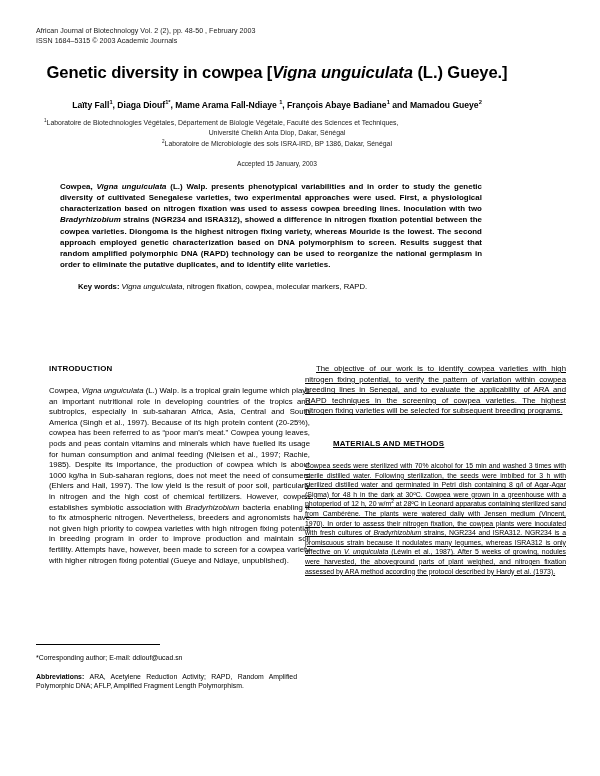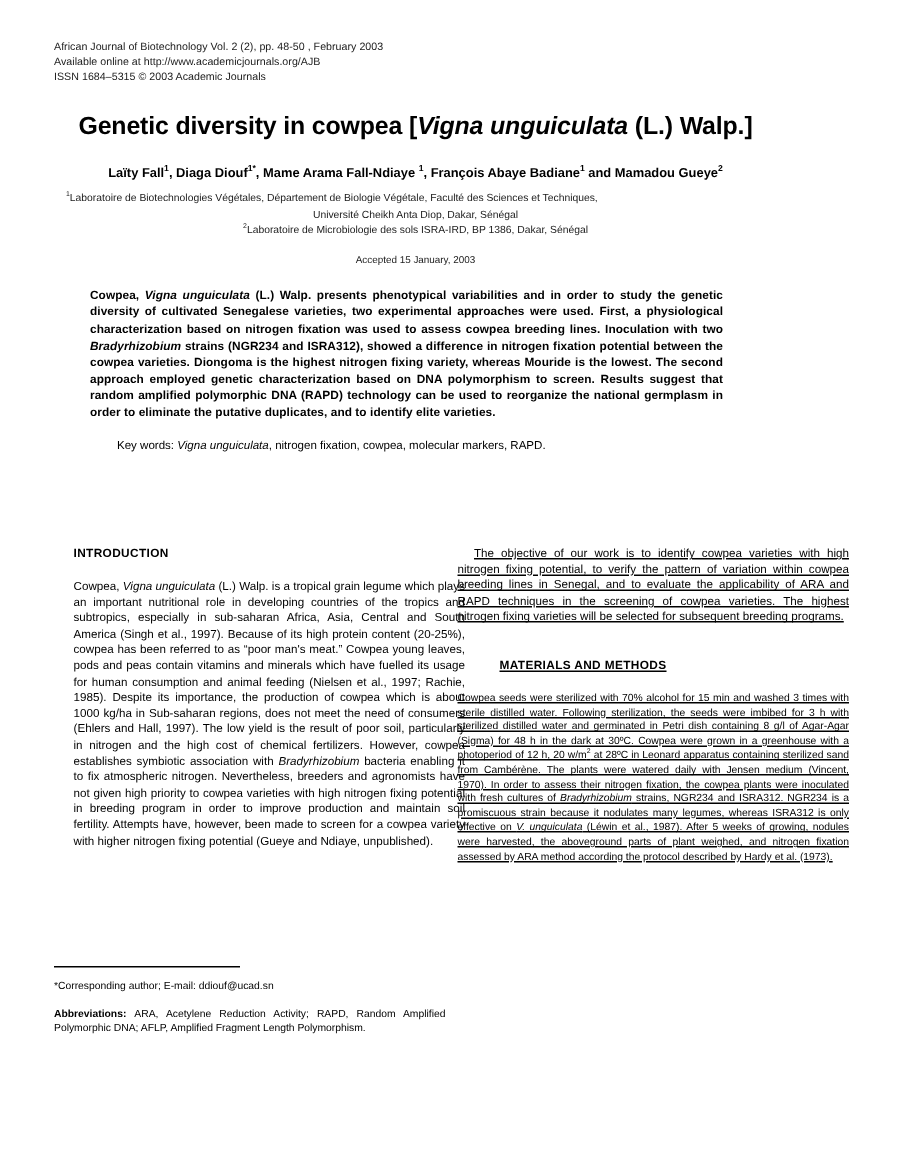--- a/index.html
+++ b/index.html
@@ -82,21 +82,21 @@
     text-align: justify;
     letter-spacing: 0.05px;
   }
   .abstract i { font-style: italic; }
 
   .keywords {
     margin: 12px 24px 0 24px;
     font-size: 7.7px;
     line-height: 10.5px;
   }
-  .keywords .kw-label { font-weight: normal; padding-left: 18px; }
+  .keywords .kw-label { font-weight: bold; padding-left: 18px; }
   .keywords i { font-style: italic; }
 
   
   .columns {
     position: absolute;
     left: 36px;
     top: 364px;
     width: 530px;
     height: 400px;
   }
@@ -165,26 +165,25 @@
   }
   .footnote-abbrev .abbr-label { font-weight: bold; }
 </style>
 </head>
 <body>
 
 <div class="page">
 
   <div class="journal-header">
     <div>African Journal of Biotechnology Vol. 2 (2), pp. 48-50 , February 2003</div>
-    <div>Available online at http://www.academicjournals.org/AJB</div>
     <div>ISSN 1684–5315 © 2003 Academic Journals</div>
   </div>
 
   <div class="title">
-    <span>Genetic diversity in cowpea [</span><i>Vigna unguiculata</i><span> (L.) Walp.]</span><br>
+    <span>Genetic diversity in cowpea [</span><i>Vigna unguiculata</i><span> (L.) Gueye.]</span><br>
   </div>
 
   <div class="authors">
     Laïty Fall<sup>1</sup>, Diaga Diouf<sup>1*</sup>, Mame Arama Fall-Ndiaye <sup>1</sup>, François Abaye Badiane<sup>1</sup> and Mamadou Gueye<sup>2</sup>
   </div>
 
   <div class="affiliations">
     <div class="affil-1"><sup>1</sup>Laboratoire de Biotechnologies Végétales, Département de Biologie Végétale, Faculté des Sciences et Techniques,</div>
     <div class="affil-2">Université Cheikh Anta Diop, Dakar, Sénégal</div>
     <div class="affil-3"><sup>2</sup>Laboratoire de Microbiologie des sols ISRA-IRD, BP 1386, Dakar, Sénégal</div>

